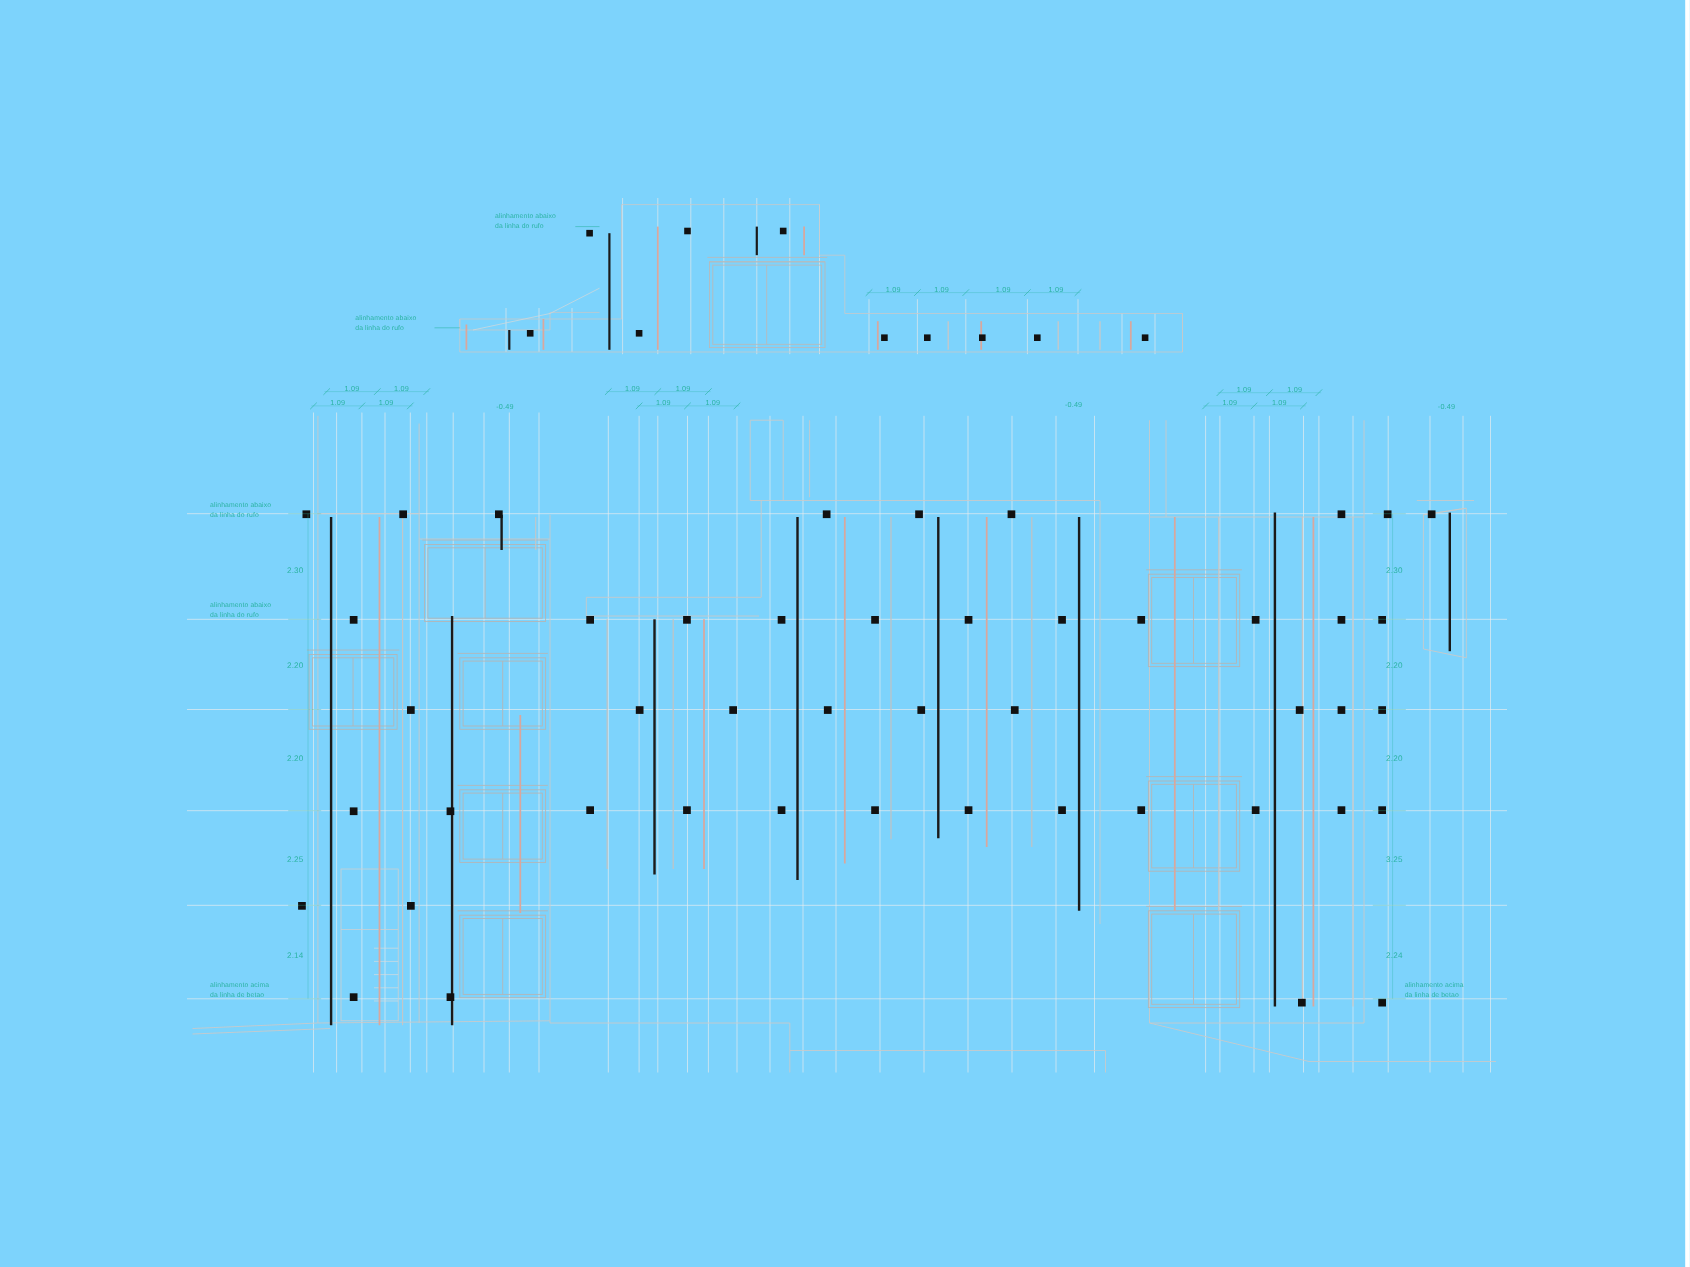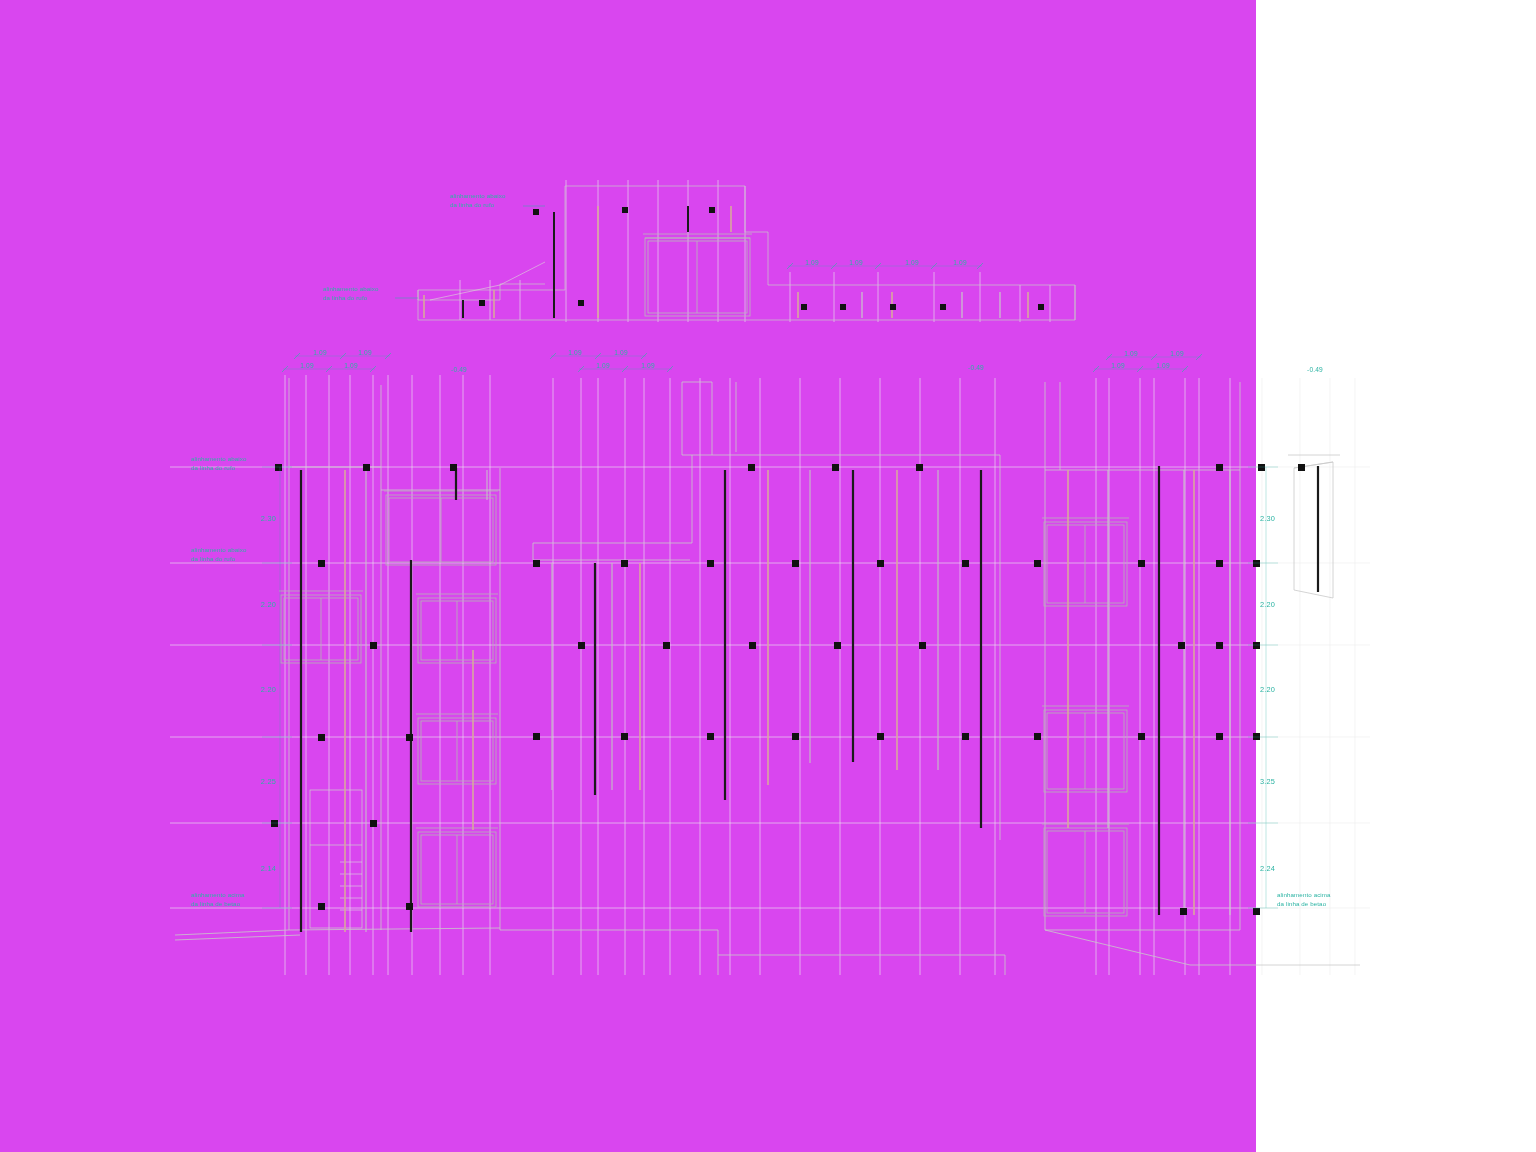--- a/index.html
+++ b/index.html
@@ -8,23 +8,23 @@
     background: #ffffff;
   }
   body {
     width: 1536px;
     height: 1152px;
     overflow: hidden;
     font-family: "Liberation Sans", sans-serif;
   }
   #sheet {
     position: relative;
-    width: 1256px;
+    width: 1532px;
     height: 1152px;
-    background: #d946ef;
+    background: #7dd3fc;
   }
   #drawing {
     position: absolute;
     left: 0;
     top: 0;
   }
   .note-text {
     font-size: 6.2px;
     letter-spacing: 0.1px;
   }

